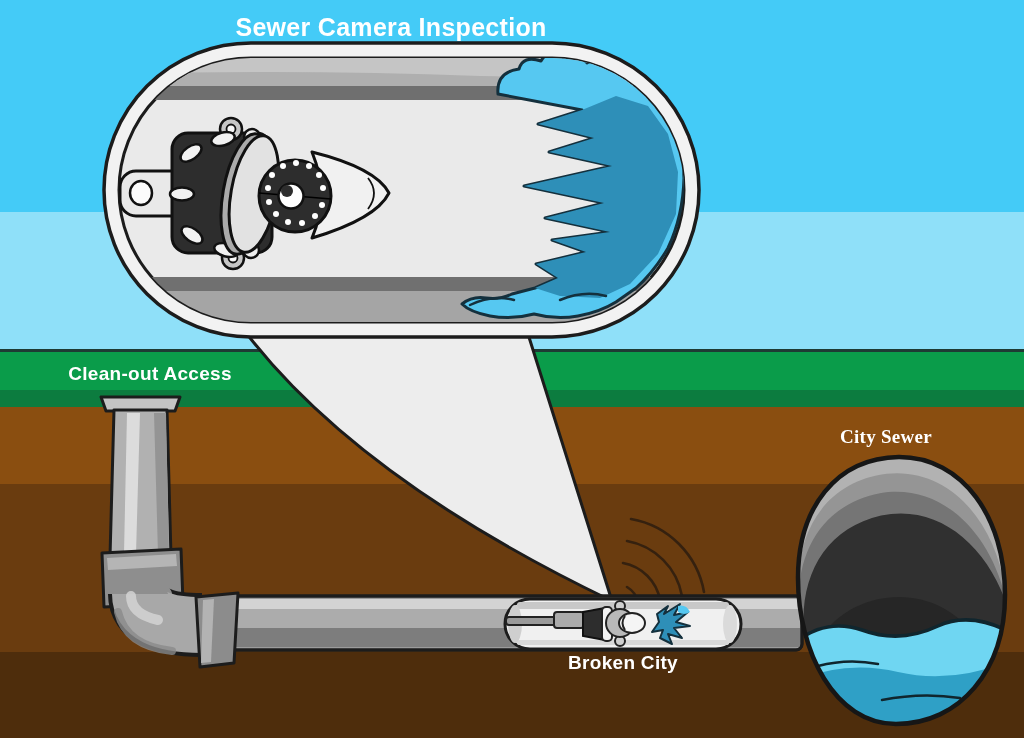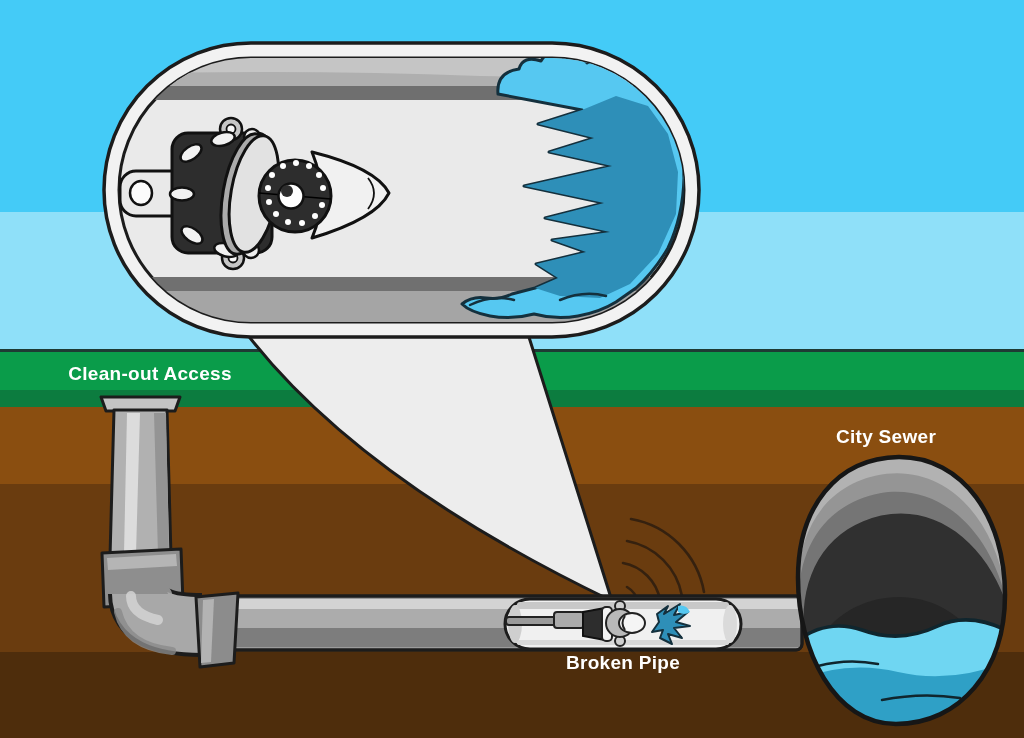--- a/index.html
+++ b/index.html
@@ -172,17 +172,18 @@
         <path d="M 498,94 Q 496,72 519,69 Q 523,55 541,61 Q 549,47 563,57 Q 577,49 587,63 Q 605,55 615,71 Q 637,61 649,79 Q 663,73 669,91 L 676,106 Q 683,140 684,178 Q 683,216 668,248 Q 654,272 636,288 L 616,302 Q 600,312 578,316 Q 556,320 534,314 Q 512,320 490,316 Q 470,312 462,304 Q 472,296 486,298 Q 500,300 512,294 L 535,288 L 558,278 L 536,264 L 586,252 L 552,240 L 610,232 L 545,218 L 604,203 L 524,186 L 612,166 L 549,152 L 594,138 L 538,124 L 582,110 Z" fill="var(--waterLight)" stroke="var(--waterOutline)" stroke-width="3" stroke-linejoin="round"></path>
         <path d="M 582,110 L 538,124 L 594,138 L 549,152 L 612,166 L 524,186 L 604,203 L 545,218 L 610,232 L 552,240 L 586,252 L 536,264 L 558,278 L 535,288 L 560,296 L 600,298 L 630,284 L 658,254 L 676,214 L 678,172 L 668,134 L 648,106 L 616,96 Z" fill="var(--waterDark)"></path>
         <path d="M 556,52 Q 562,46 568,52" stroke="var(--waterOutline)" stroke-width="2.5" fill="none" stroke-linecap="round"></path>
         <path d="M 470,305 Q 492,294 514,300" stroke="var(--waterOutline)" stroke-width="2.5" fill="none" stroke-linecap="round"></path>
         <path d="M 560,300 Q 584,290 606,296" stroke="var(--waterOutline)" stroke-width="2.5" fill="none" stroke-linecap="round"></path>
       </g>
     </g>
   </g>
 </svg>
 
+<div class="label title" style="left:391px;top:13px;">Sewer Camera Inspection</div>
 <div class="label" style="left:150px;top:363px;">Clean-out Access</div>
-<div class="label" style="left:886px;top:426px;">City Sewer</div>
-<div class="label" style="left:623px;top:652px;">Broken Pipe</div>
+<div class="label" style="left:886px;top:426px;font-family:Liberation Serif, serif;">City Sewer</div>
+<div class="label" style="left:623px;top:652px;">Broken City</div>
 
 </div>
 
 </body></html>

